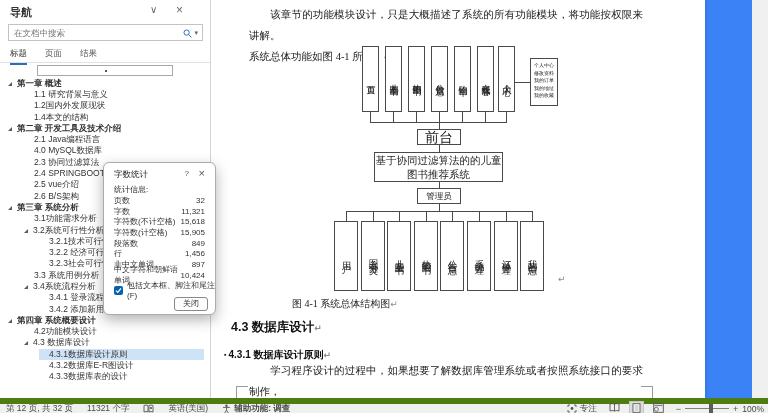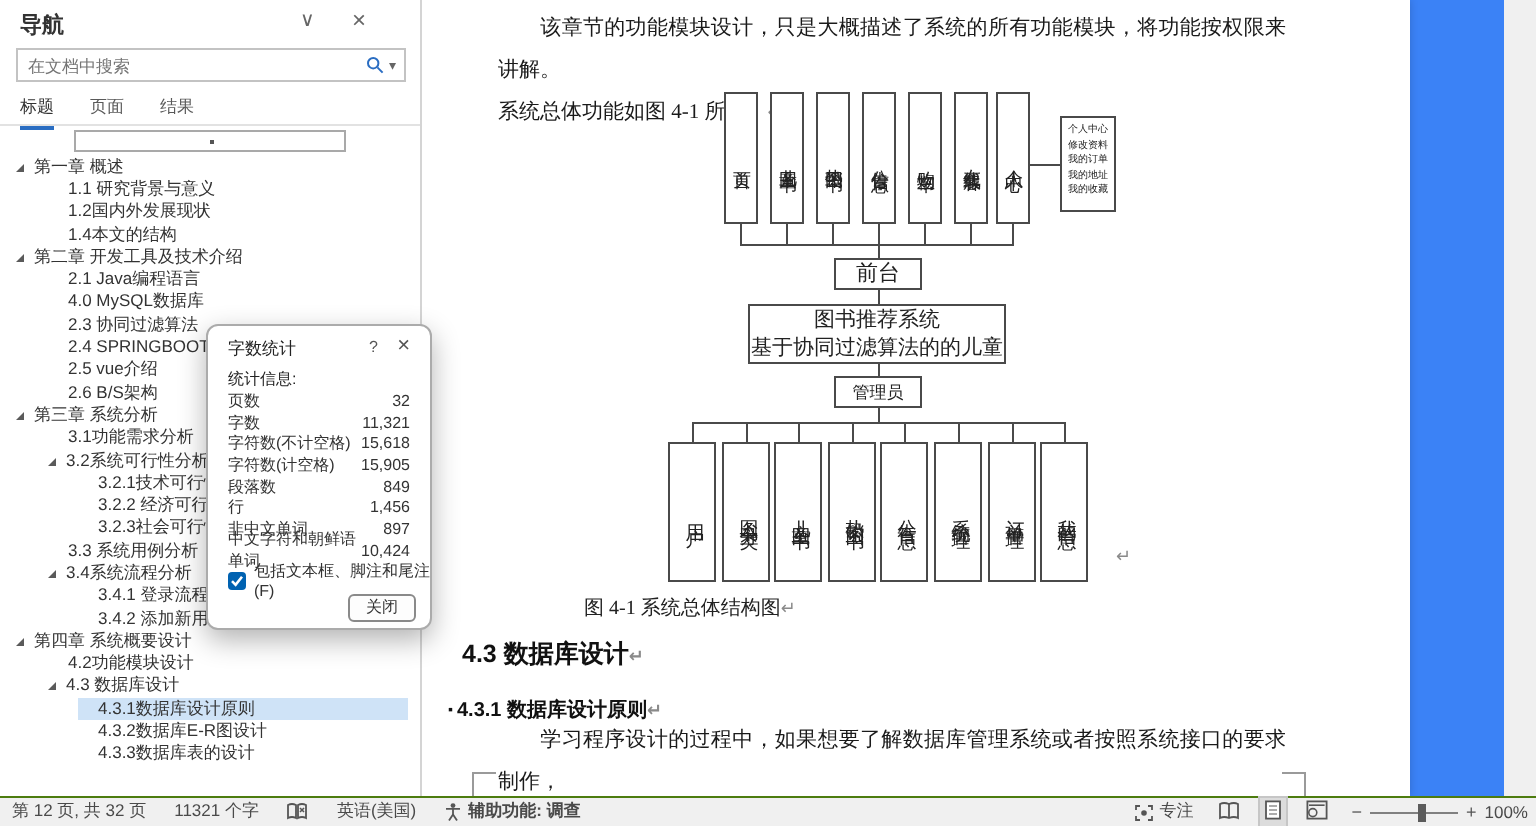--- a/index.html
+++ b/index.html
@@ -20,21 +20,21 @@
                       padding-left:5px; background:transparent; font-family:"Liberation Sans",sans-serif; }
   .nav-search .mag { margin-right:2px; }
   .nav-search .dd { font-size:7px; color:#666; margin-right:4px; }
   .nav-tabs { position:absolute; left:10px; top:48px; display:flex; gap:18px; font-size:8.5px; }
   .nav-tab { color:#595959; padding-bottom:3px; cursor:default; }
   .nav-tab.active { color:#333; border-bottom:2px solid #2a6dc2; }
   .nav-sep { position:absolute; left:0; top:62px; width:211px; height:1px; background:#e2e2e2; }
   .nav-tree { position:absolute; left:0; top:64px; width:211px; }
   .tree-row { position:relative; height:11.3px; display:flex; align-items:center;
               font-size:8.5px; color:#333; white-space:nowrap; }
-  .tree-row.lvl1 { padding-left:8px; }
+  .tree-row.lvl1 { padding-left:8px;font-weight:bold; }
   .tree-row.lvl2 { padding-left:34px; }
   .tree-row.lvl2.hascaret { padding-left:24px; }
   .tree-row.lvl3 { padding-left:49px; }
   .tree-row .caret { width:0; height:0; border-left:4px solid transparent;
                      border-bottom:4px solid #5a5a5a; margin-right:5px; flex:0 0 auto; }
   .tree-row.selected::before { content:""; position:absolute; left:39px; right:7px; top:0; bottom:0;
                                background:#cfe3f7; }
   .tree-row .lbl { position:relative; z-index:1; }
   .tree-row.boxrow { height:14px; }
   .empty-heading-box { position:absolute; left:37px; top:1px; width:136px; height:11px;
@@ -61,21 +61,21 @@
   
   .dgm { position:absolute; left:0; top:0; width:503px; height:320px; }
   .vbox { position:absolute; border:1px solid #4a4a4a; background:#fff;
           writing-mode:vertical-rl; text-orientation:upright;
           display:flex; align-items:center; justify-content:center;
           font-family:"Liberation Serif",serif; color:#222; }
   .fbox { width:17px; height:66px; top:46px; font-size:9px; letter-spacing:1px; }
   .abox { width:24px; height:70px; top:221px; font-size:9.5px; letter-spacing:2px; }
   .hbox { position:absolute; border:1px solid #4a4a4a; background:#fff; text-align:center;
           font-family:"Liberation Serif",serif; color:#222; }
-  .front-box { left:215px; top:129px; width:44px; height:16px; font-size:11px; line-height:15px; }
+  .front-box { left:215px; top:129px; width:44px; height:16px; font-size:14px; line-height:15px; }
   .admin-box { left:215px; top:188px; width:44px; height:16px; font-size:8.5px; line-height:15px; }
   .sys-box { left:172px; top:152px; width:129px; height:30px; font-size:10.5px; line-height:14px; padding-top:1px; }
   .detail-box { left:328px; top:58px; width:28px; height:48px; font-size:5px; line-height:7.6px;
                 text-align:center; padding-top:3px; }
   .hline,.vline { position:absolute; background:#4a4a4a; }
   .hline { height:1px; } .vline { width:1px; }
   .dgm-caption { position:absolute; left:90px; top:297px; width:294px; 
                  font-size:10px; font-family:"Liberation Serif",serif; color:#222; }
   .dgm-pilcrow { position:absolute; left:356px; top:274px; }
 
@@ -91,21 +91,21 @@
   .wc-row { display:flex; justify-content:space-between; height:10.7px; align-items:center; }
   .wc-check { position:absolute; left:10px; top:117px; display:flex; align-items:center; gap:4px; }
   .wc-checkbox { width:9px; height:9px; background:#0062b1; border-radius:2px; position:relative; flex:0 0 auto; }
   .wc-checkbox svg { position:absolute; left:1px; top:1px; }
   .wc-close-btn { position:absolute; right:7px; top:134px; width:34px; height:14px;
                   border:1px solid #8a8a8a; border-radius:3px; background:#fdfdfd;
                   font-size:8px; color:#333; text-align:center; line-height:12px; }
 
   
   .status-bar { position:absolute; left:0; top:398px; width:768px; height:15px;
-                background:#f0f0f0; border-top:1px solid #4d7c0f;
+                background:#f0f0f0; border-top:6px solid #4d7c0f;
                 display:flex; align-items:center; font-size:8.5px; color:#4a4a4a; }
   .sb-item { margin-left:14px; display:flex; align-items:center; gap:3px; white-space:nowrap; }
   .sb-item:first-child { margin-left:6px; }
   .sb-right { margin-left:auto; display:flex; align-items:center; gap:10px; margin-right:4px; }
   .sb-viewicons { display:flex; align-items:center; gap:8px; }
   .view-ic { padding:1px 2px; }
   .view-ic.sel { background:#dcdcdc; outline:1px solid #c6c6c6; }
   .zoomer { display:flex; align-items:center; gap:4px; }
   .z-track { position:relative; width:44px; height:9px; }
   .z-track .line { position:absolute; left:0; right:0; top:4px; height:1px; background:#808080; }
@@ -260,22 +260,22 @@
             <div class="vline" style="left: 283px; top: 112px; height: 10px;"></div>
             <div class="vbox fbox" style="left: 296px;">个人中心</div>
             <div class="vline" style="left: 304px; top: 112px; height: 10px;"></div>
           </div>
 
         <div class="hline" style="left:168px; top:122px; width:137px;"></div>
         <div class="vline" style="left:237px; top:122px; height:7px;"></div>
         <div class="hbox front-box">前台</div>
         <div class="vline" style="left:237px; top:145px; height:7px;"></div>
         <div class="hbox sys-box">
+          <div>基于协同过滤算法的的儿童</div>
           <div>图书推荐系统</div>
-          <div>基于协同过滤算法的的儿童</div>
         </div>
         <div class="vline" style="left:237px; top:182px; height:6px;"></div>
         <div class="hbox admin-box">管理员</div>
         <div class="vline" style="left:237px; top:204px; height:7px;"></div>
         <div class="hline" style="left:144px; top:211px; width:187px;"></div>
         <div id="adminRow">
             <div class="vbox abox" style="left: 132px;">用户</div>
             <div class="vline" style="left: 144px; top: 211px; height: 10px;"></div>
             <div class="vbox abox" style="left: 159px;">图书分类</div>
             <div class="vline" style="left: 171px; top: 211px; height: 10px;"></div>

